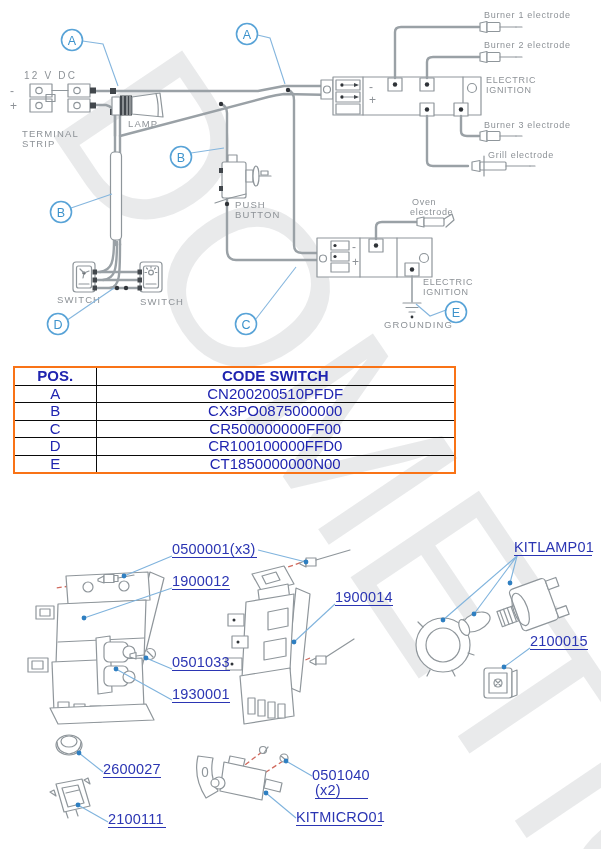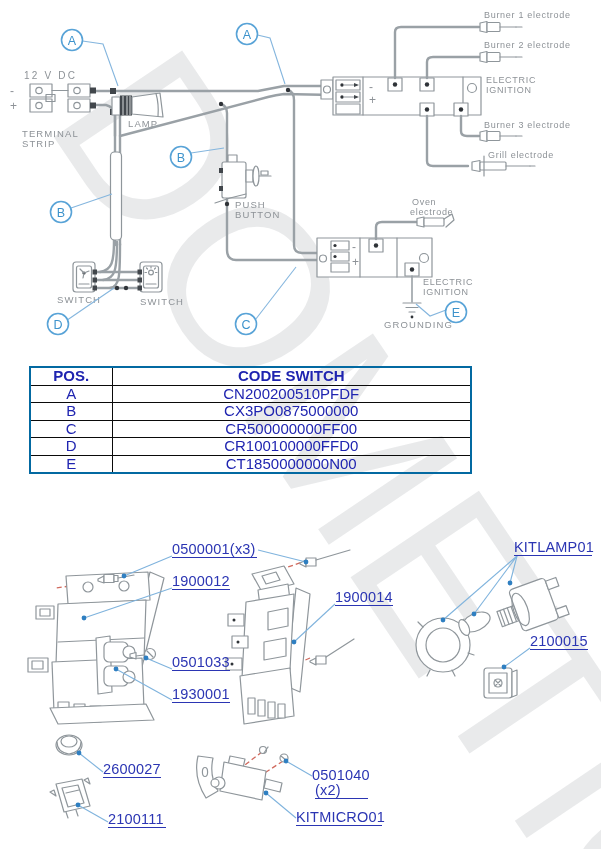--- a/index.html
+++ b/index.html
@@ -25,22 +25,22 @@
   .callout-c{fill:#fff;stroke:#58a3d7;stroke-width:1.6}
   .ct{fill:#3d93cc;font-size:12.5px;text-anchor:middle}
   .leader{stroke:#85b6de;stroke-width:1.1;fill:none}
   
   .plabel{fill:#2b35b3;font-size:14.5px;letter-spacing:0.2px}
   .pul{stroke:#2b35b3;stroke-width:1.1}
   .pleader{stroke:#7fb3dd;stroke-width:1.1;fill:none}
   .pdot{fill:#2f7fc1}
   .rdash{stroke:#d06a5e;stroke-width:1.3;fill:none;stroke-dasharray:5 3}
   
-  .cable-table{position:absolute;left:29px;top:366px;width:441px;z-index:2;
-       border-collapse:collapse;table-layout:fixed;border:2px solid #0369a1}
+  .cable-table{position:absolute;left:13px;top:366px;width:441px;z-index:2;
+       border-collapse:collapse;table-layout:fixed;border:2px solid #f97316}
   .cable-table th,.cable-table td{border:1.5px solid #0a0a0a;font-size:15px;color:#1f24b0;
        text-align:center;height:16.5px;padding:0;line-height:1.05;font-weight:400}
   .cable-table th{font-weight:700}
 </style>
 </head>
 <body>
 
 <div class="watermark">DOMETIC</div>
 
 <svg class="layer" style="top:0" width="601" height="362" viewBox="0 0 601 362">

